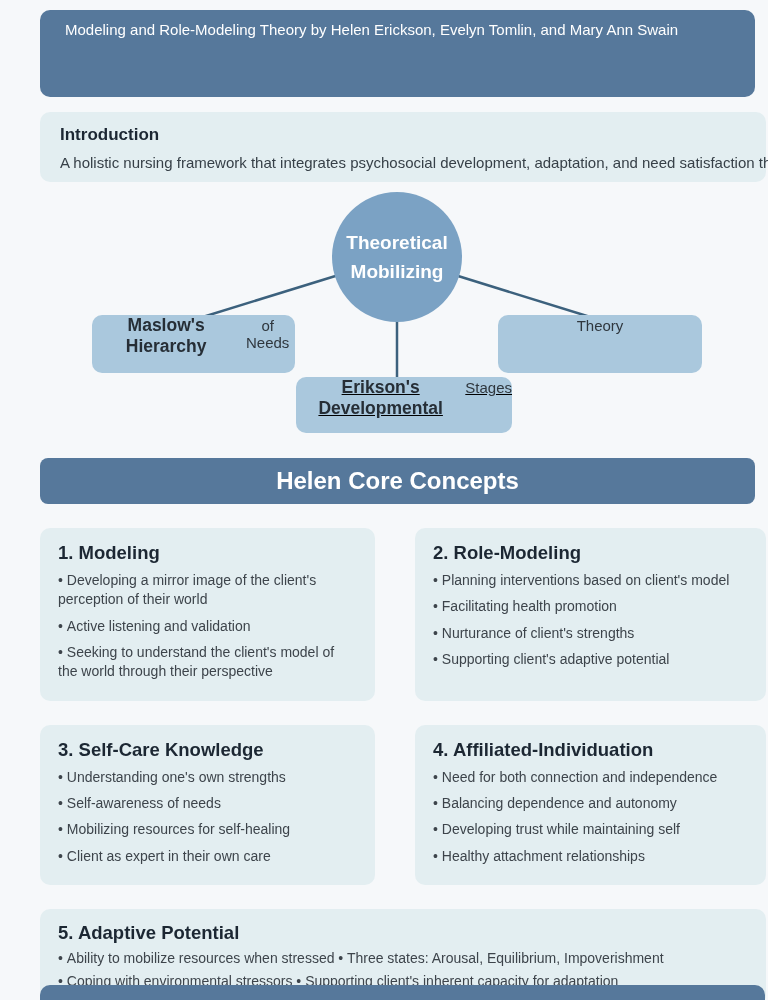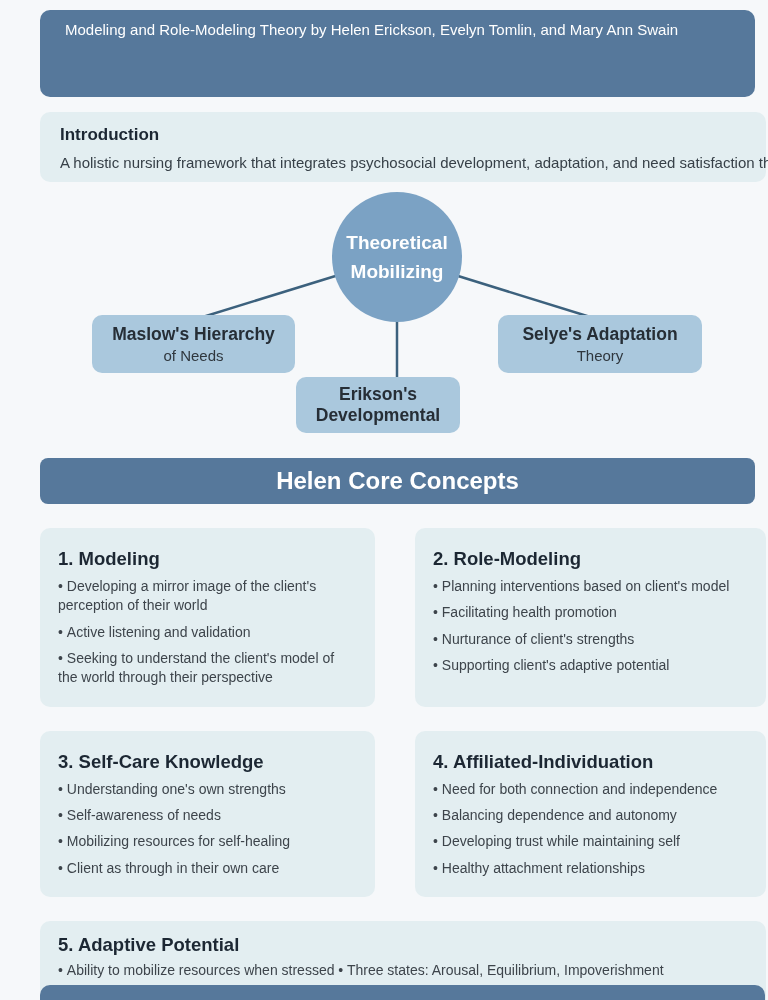--- a/index.html
+++ b/index.html
@@ -34,38 +34,38 @@
   .intro p{font-size:15px;margin:9px 0 0;color:#374048;white-space:nowrap;}
   .diagram{position:absolute;left:0;top:185px;width:768px;height:260px;}
   .diagram svg{position:absolute;left:0;top:0;}
   .circle{
     position:absolute;left:332px;top:7px;width:130px;height:130px;border-radius:50%;
     background:var(--circle-bg);color:#fff;display:flex;align-items:center;justify-content:center;
     text-align:center;font-weight:bold;font-size:19px;line-height:1.55;padding:0 10px;
   }
   .node{
     position:absolute;background:var(--node-bg);border-radius:10px;text-align:center;
-    display:flex;flex-direction:column;justify-content:center;
+    display:flex;flex-direction:row;justify-content:center;
   }
   .node .t{font-weight:bold;font-size:17.5px;color:#262e36;}
   .node .s{font-size:15px;margin-top:2px;color:#2f373e;}
   .node-maslow{left:92px;top:130px;width:203px;height:58px;}
-  .node-erikson{left:296px;top:192px;width:164px;height:56px;}
+  .node-erikson{left:296px;top:192px;width:216px;height:56px;text-decoration:underline;}
   .node-selye{left:498px;top:130px;width:204px;height:58px;}
   .banner{
     position:absolute;left:40px;top:458px;width:715px;height:46px;
     background:var(--header-bg);border-radius:8px;color:#fff;
     display:flex;align-items:center;justify-content:center;
     font-size:24px;font-weight:bold;
   }
   .cards{
     position:absolute;left:40px;top:528px;width:726px;
     display:grid;grid-template-columns:335px 351px;column-gap:40px;row-gap:24px;
   }
-  .card{background:var(--card-bg);border-radius:10px;padding:17px 18px 12px;}
+  .card{background:var(--card-bg);border-radius:10px;padding:11px 18px 12px;}
   .card h3{font-size:18.5px;margin:3px 0 5px;color:var(--heading-ink);font-weight:bold;}
   .card p{font-size:14px;line-height:1.38;margin:7px 0;color:var(--body-ink);}
   .card p.bullet::before{content:"\2022\00a0";}
   .card.wide{grid-column:1 / -1;padding:10px 18px;}
   .card.wide p{margin:4px 0;}
   .footer-banner{
     position:absolute;left:40px;top:985px;width:725px;height:45px;
     background:var(--header-bg);border-radius:10px;
   }
 </style>
@@ -89,23 +89,23 @@
   </svg>
   <div class="circle">
     <span>Theoretical Mobilizing</span>
   </div>
   <div class="node node-maslow">
     <div class="t">Maslow's Hierarchy</div>
     <div class="s">of Needs</div>
   </div>
   <div class="node node-erikson">
     <div class="t">Erikson's Developmental</div>
+    <div class="s">Stages</div>
   </div>
   <div class="node node-selye">
-    <div class="t">Selye's Adaptation</div>
     <div class="s">Theory</div>
   </div>
 </div>
 
 <div class="banner">
   <span>Helen Core Concepts</span>
 </div>
 
 <div class="cards">
 
@@ -122,21 +122,21 @@
     <p class="bullet">Facilitating health promotion</p>
     <p class="bullet">Nurturance of client's strengths</p>
     <p class="bullet">Supporting client's adaptive potential</p>
   </div>
 
   <div class="card">
     <h3>3. Self-Care Knowledge</h3>
     <p class="bullet">Understanding one's own strengths</p>
     <p class="bullet">Self-awareness of needs</p>
     <p class="bullet">Mobilizing resources for self-healing</p>
-    <p class="bullet">Client as through in their own care</p>
+    <p class="bullet">Client as expert in their own care</p>
   </div>
 
   <div class="card">
     <h3>4. Affiliated-Individuation</h3>
     <p class="bullet">Need for both connection and independence</p>
     <p class="bullet">Balancing dependence and autonomy</p>
     <p class="bullet">Developing trust while maintaining self</p>
     <p class="bullet">Healthy attachment relationships</p>
   </div>
 

